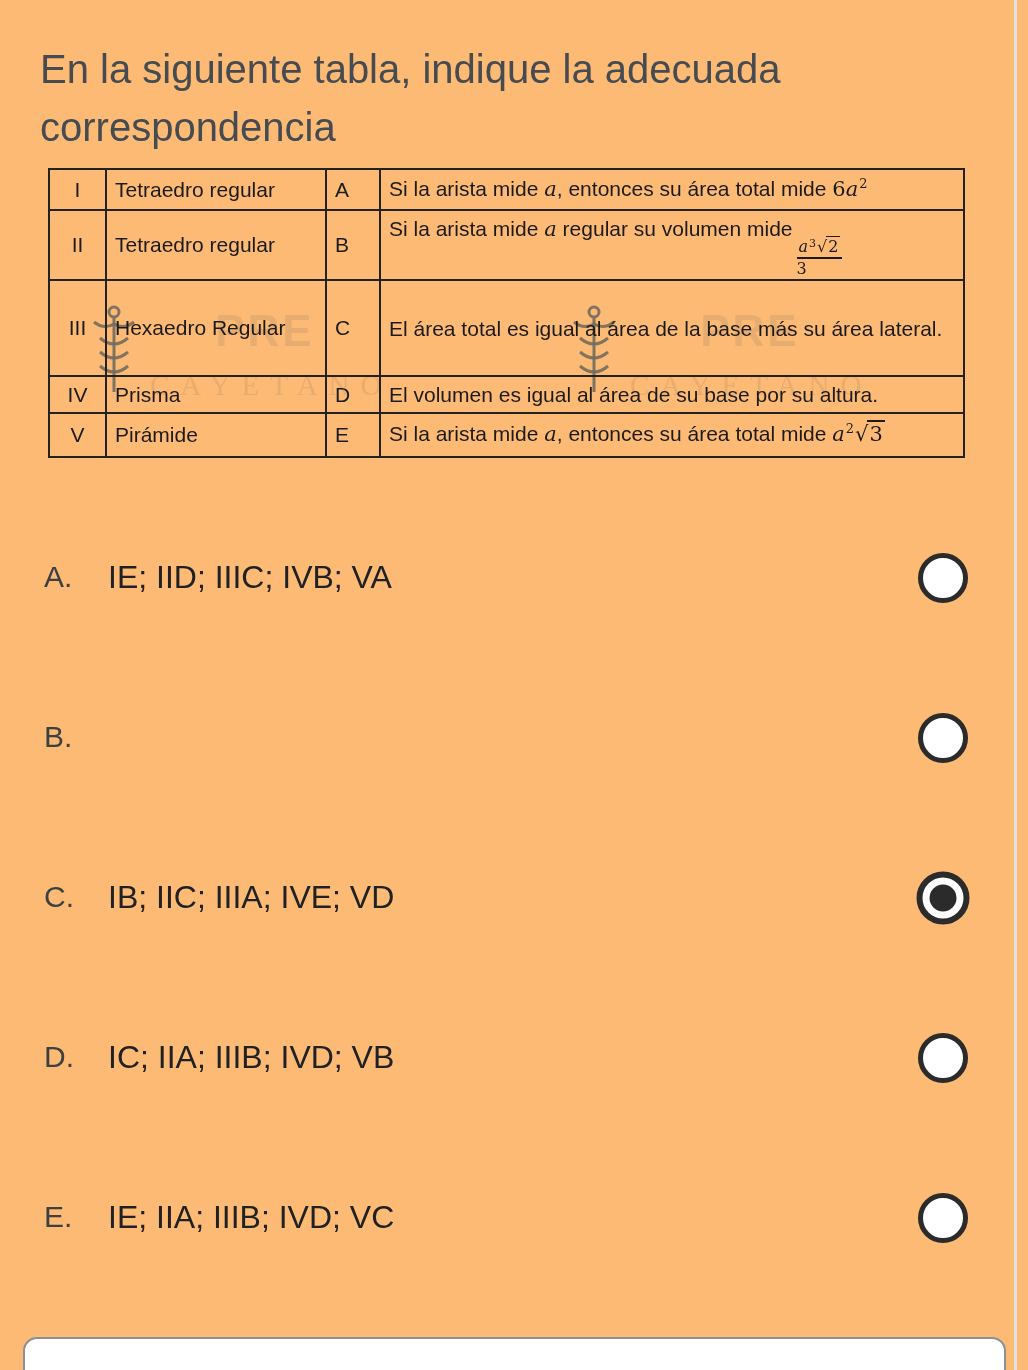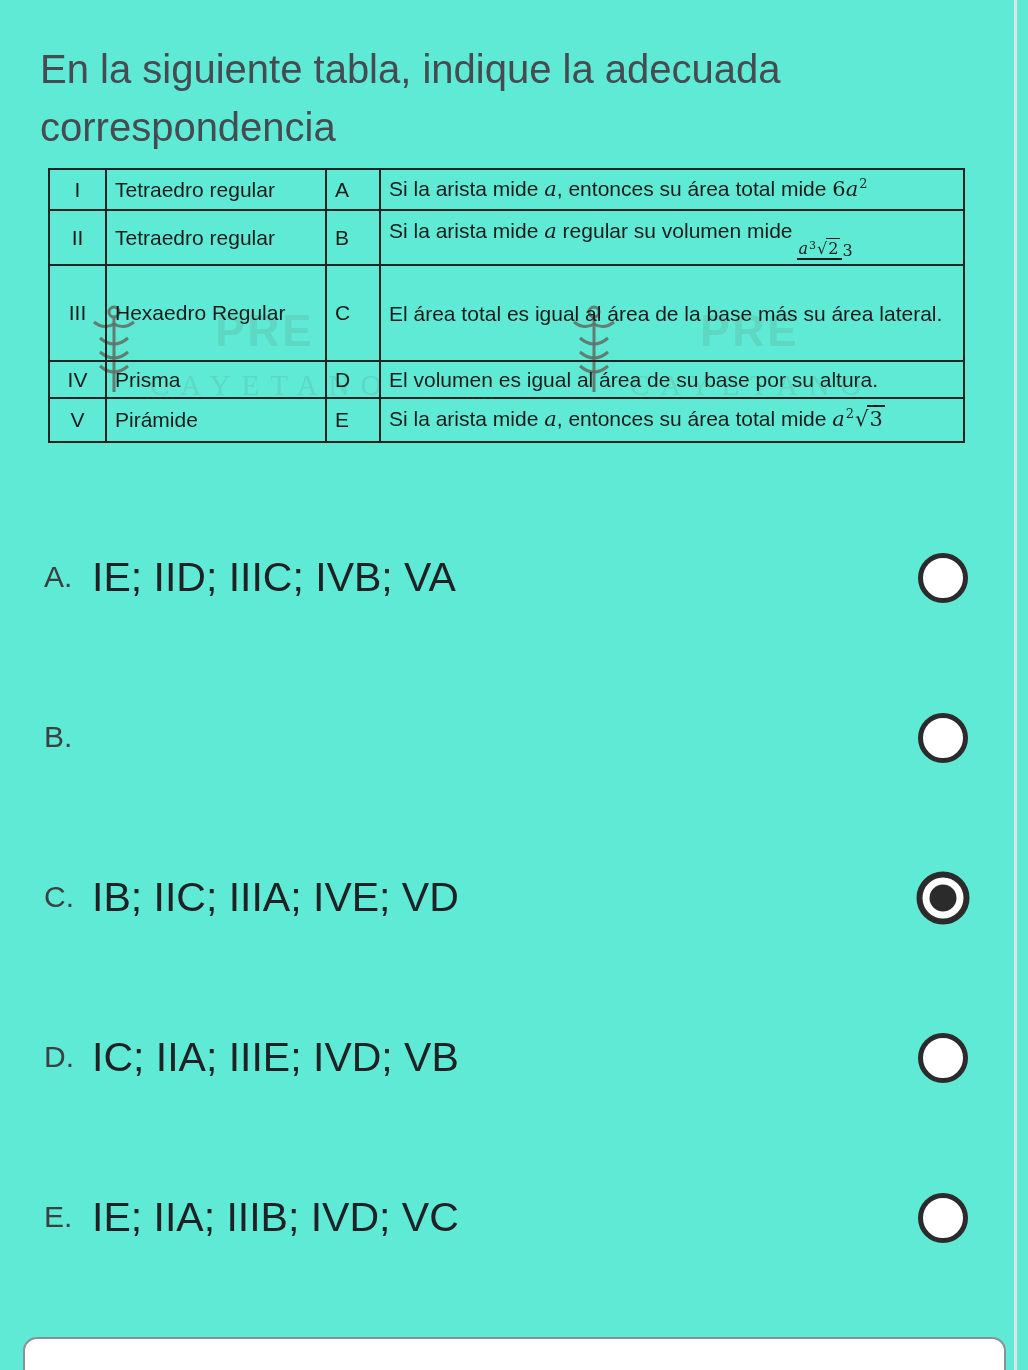--- a/index.html
+++ b/index.html
@@ -1,17 +1,17 @@
 <!DOCTYPE html>
 <html><head>
 <meta charset="utf-8">
 <style>
   html,body{margin:0;padding:0;background:#fff;}
   .page{
-    position:relative;width:1028px;height:1370px;overflow:hidden;background:#5eead4;
+    position:relative;width:1028px;height:1370px;overflow:hidden;background:#fdba74;
     font-family:"Liberation Sans",sans-serif;
   }
   
   .scroll-track{position:absolute;left:1014px;top:0;width:3px;height:1370px;background:#e0e2e4;}
 
   
   .title{
     position:absolute;left:40px;top:40px;width:860px;
     font-size:40px;line-height:58px;color:#454b51;letter-spacing:0px;
   }
@@ -41,32 +41,32 @@
   tr.r0{height:41px}tr.r1{height:55px}tr.r2{height:96px}tr.r3{height:37px}tr.r4{height:44px}
 
   
   .mvar{font-family:"DejaVu Serif",serif;font-style:italic;}
   .mnum{font-family:"DejaVu Serif",serif;}
   .msup{font-family:"DejaVu Serif",serif;font-size:13px;position:relative;top:-8px;padding:0 1px;}
   .msqrt{font-family:"DejaVu Serif",serif;white-space:nowrap;}
   .msqrt .rsign{margin-right:-1px;}
   .msqrt .rbody{border-top:2px solid #1b1b1b;padding:0 2px;}
   .mfrac{
-    display:inline-flex;flex-direction:row;align-items:center;
+    display:inline-flex;flex-direction:column;align-items:flex-start;
     vertical-align:-16px;line-height:1.1;font-size:16px;margin-left:4px;
   }
   .mfrac .fnum{border-bottom:2px solid #1b1b1b;padding:0 2px 1px;white-space:nowrap;}
   .mfrac .fden{padding-top:1px;}
   .mfrac .msup{font-size:11px;top:-5px;}
   .mfrac .rbody{border-top:1.6px solid #1b1b1b;}
 
   
   .option-row{position:absolute;left:0;width:1028px;height:80px;}
   .opt-label{position:absolute;left:44px;font-size:30px;color:#3c4043;top:50%;transform:translateY(-52%);}
-  .opt-text{position:absolute;left:92px;font-size:41px;color:#202124;top:50%;transform:translateY(-52%);white-space:nowrap;}
+  .opt-text{position:absolute;left:108px;font-size:32px;color:#202124;top:50%;transform:translateY(-52%);white-space:nowrap;}
   .radio{
     position:absolute;left:943px;top:50%;transform:translate(-50%,-50%);
     width:40px;height:40px;border:5px solid #2b2b2b;border-radius:50%;
     display:flex;align-items:center;justify-content:center;background:#fff;box-sizing:content-box;
   }
   .radio.selected{width:41px;height:41px;border-width:6px;}
   .radio .dot{width:27px;height:27px;border-radius:50%;background:#2b2b2b;}
 
   
   .bottom-panel{
@@ -169,21 +169,21 @@
       </div>
       <div class="option-row" style="top: 858px;">
         <span class="opt-label">C.</span>
         <span class="opt-text">IB; IIC; IIIA; IVE; VD</span>
         <div class="radio selected">
           <div class="dot"></div>
         </div>
       </div>
       <div class="option-row" style="top: 1018px;">
         <span class="opt-label">D.</span>
-        <span class="opt-text">IC; IIA; IIIE; IVD; VB</span>
+        <span class="opt-text">IC; IIA; IIIB; IVD; VB</span>
         <div class="radio"></div>
       </div>
       <div class="option-row" style="top: 1178px;">
         <span class="opt-label">E.</span>
         <span class="opt-text">IE; IIA; IIIB; IVD; VC</span>
         <div class="radio"></div>
       </div>
     </div>
 
   <div class="bottom-panel"></div>

